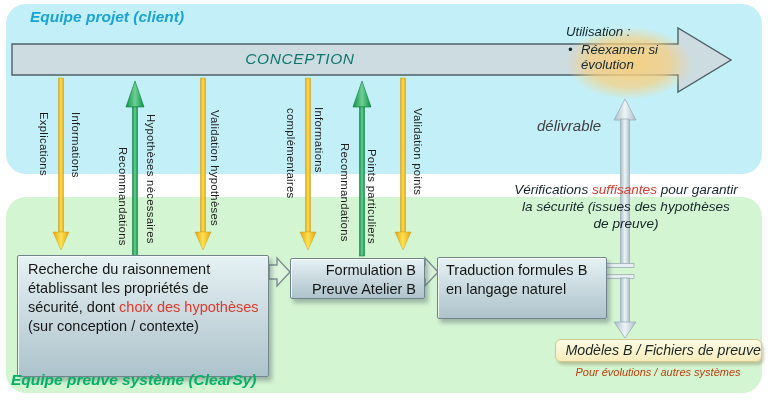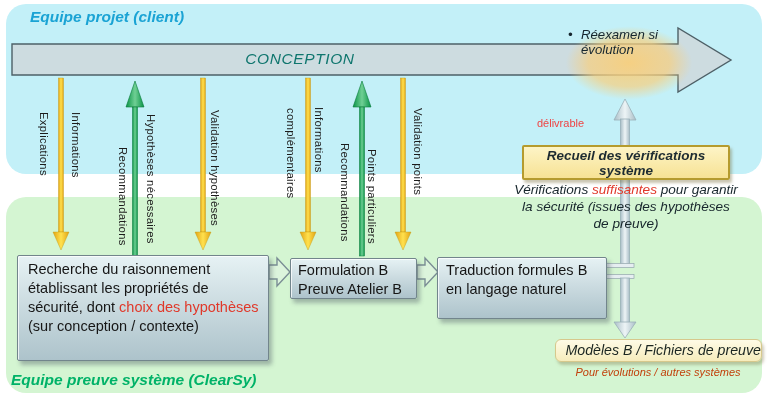--- a/index.html
+++ b/index.html
@@ -22,27 +22,27 @@
   #conception-label{position:absolute;left:180px;top:50px;width:240px;text-align:center;
     font-style:italic;font-size:15.5px;letter-spacing:0.6px;color:#0f766e;}
   .vlabel{position:absolute;writing-mode:vertical-rl;white-space:nowrap;
     font-size:11.3px;letter-spacing:0.3px;color:var(--text-dark);}
   #glow{position:absolute;left:548px;top:16px;width:162px;height:94px;border-radius:50%;
     background:radial-gradient(ellipse closest-side,rgba(247,207,126,0.95) 0%,rgba(247,207,126,0.7) 50%,rgba(247,207,126,0) 78%);}
   #utilisation{position:absolute;left:566px;top:24px;width:132px;font-style:italic;font-size:13.2px;color:#16262e;}
   #utilisation-list{margin:3px 0 0 0;padding:0;list-style:none;width:122px;}
   #utilisation-list li{position:relative;padding-left:15px;line-height:15px;}
   #utilisation-list li::before{content:"•";position:absolute;left:2px;}
-  #delivrable{position:absolute;left:537px;top:117px;font-size:11px;color:#ef4444;}
+  #delivrable{position:absolute;left:537px;top:117px;font-style:italic;font-size:15px;color:#404040;}
   .pbox{position:absolute;border:1px solid var(--box-border);border-radius:2px;
     background:linear-gradient(180deg,#e6f2f4 0%,#ccdce1 45%,#adc3cb 100%);
     box-shadow:3px 4px 4px rgba(90,105,110,0.45), inset 1px 1px 0 rgba(255,255,255,0.75);
     font-size:14.5px;line-height:19px;color:#161616;}
-  #box-recherche{left:17px;top:255px;width:250px;height:100px;padding:4px 9px 0 10px;box-sizing:content-box;width:231px;}
-  #box-formulation{left:290px;top:258px;width:118px;height:37px;padding:2px 0 0 7px;}
+  #box-recherche{left:17px;top:255px;width:250px;height:100px;padding:4px 9px 16px 10px;box-sizing:content-box;width:231px;}
+  #box-formulation{left:290px;top:258px;width:118px;height:37px;padding:2px 8px 0 7px;text-align:right;}
   #box-traduction{left:437px;top:257px;width:160px;height:41px;padding:3px 0 16px 8px;}
   .red{color:var(--red-accent);text-align:right;}
   #box-recueil{position:absolute;left:522px;top:145px;width:204px;height:30px;
     border:2px solid var(--cream-border);border-radius:2px;text-align:center;
     background:linear-gradient(180deg,#fdf4c6 0%,#f7e294 100%);
     box-shadow:2px 3px 3px rgba(120,110,60,0.4);
     font-weight:bold;font-style:italic;font-size:13.5px;line-height:15px;color:#1d2b31;padding-top:1px;}
   #verifications{position:absolute;left:514px;top:181px;width:224px;text-align:center;
     font-style:italic;font-size:13.6px;line-height:17px;color:#17262c;}
   #box-modeles{position:absolute;left:555px;top:339px;width:205px;height:21px;
@@ -131,33 +131,30 @@
     <span>Recherche du raisonnement établissant les propriétés de sécurité, dont </span><span class="red">choix des hypothèses</span><span> (sur conception / contexte)</span>
   </div>
   <div id="box-formulation" class="pbox">
     <div>Formulation B</div>
     <div>Preuve Atelier B</div>
   </div>
   <div id="box-traduction" class="pbox">
     <div>Traduction formules B</div>
     <div>en langage naturel</div>
   </div>
-  <div id="box-recueil">
-    <div>Recueil des vérifications</div>
-    <div>système</div>
-  </div>
   <div id="box-modeles">
     <span>Modèles B / Fichiers de preuve</span>
   </div>
 
   <div id="client-title" class="band-title">Equipe projet (client)</div>
   <div id="prover-title" class="band-title">Equipe preuve système (ClearSy)</div>
   <div id="conception-label">CONCEPTION</div>
 
   <div id="utilisation">
+    <div>Utilisation :</div>
     <ul id="utilisation-list">
       <li>Réexamen si évolution</li>
     </ul>
   </div>
   <div id="delivrable">délivrable</div>
 
   <div class="vlabel" style="left:38px;top:112px;">Explications</div>
   <div class="vlabel" style="left:70px;top:112px;">Informations</div>
   <div class="vlabel" style="left:117px;top:147px;">Recommandations</div>
   <div class="vlabel" style="left:145px;top:114px;">Hypothèses nécessaires</div>

